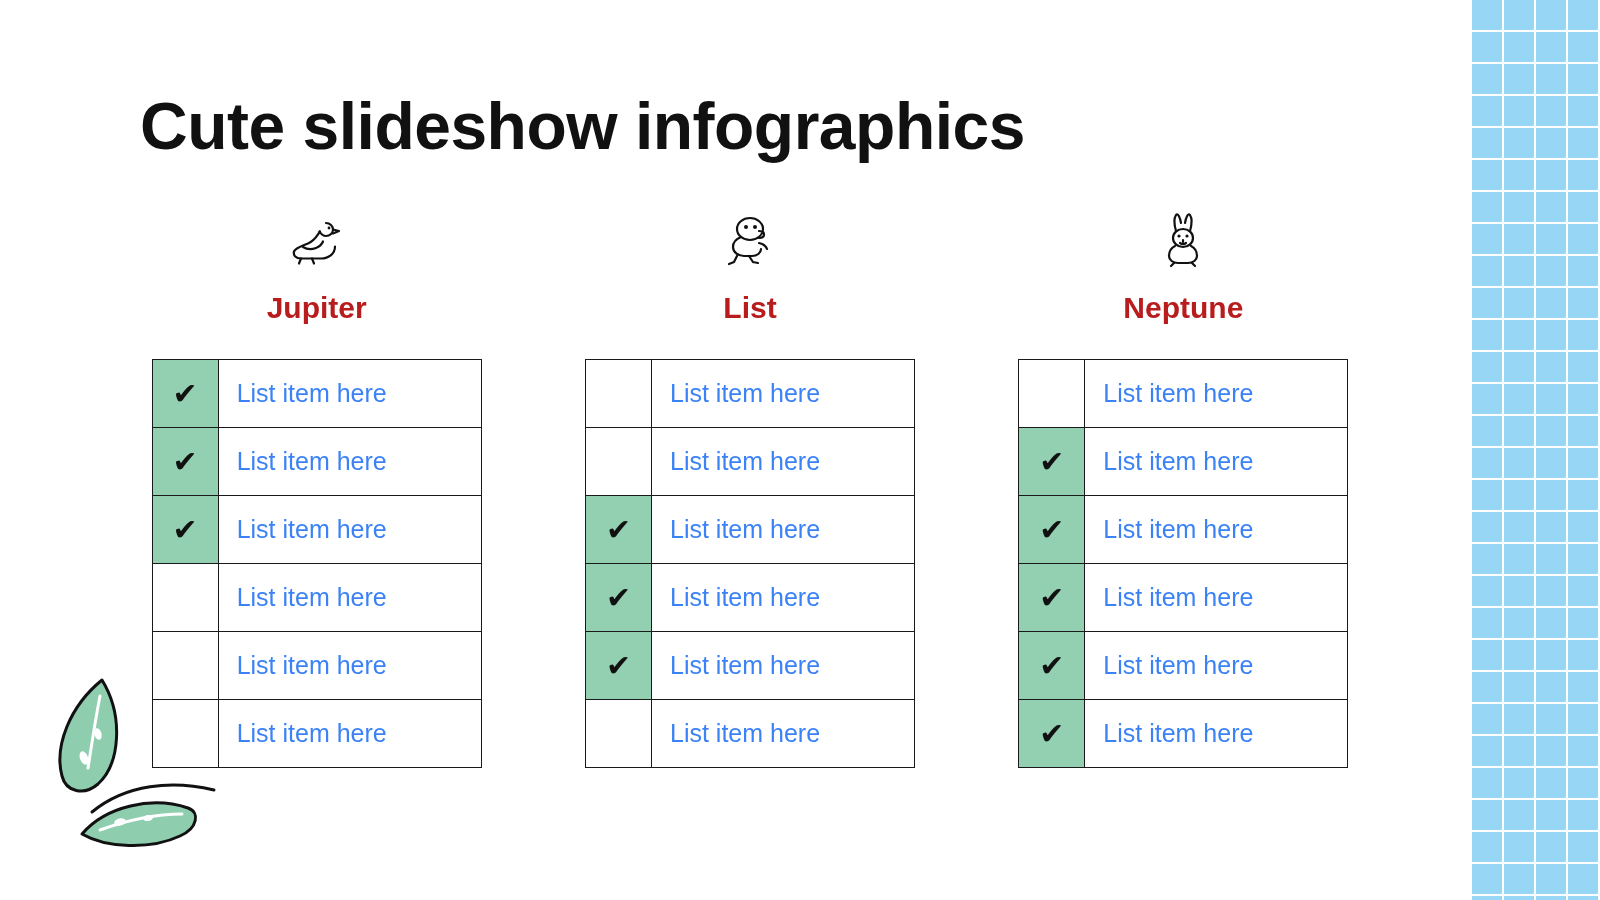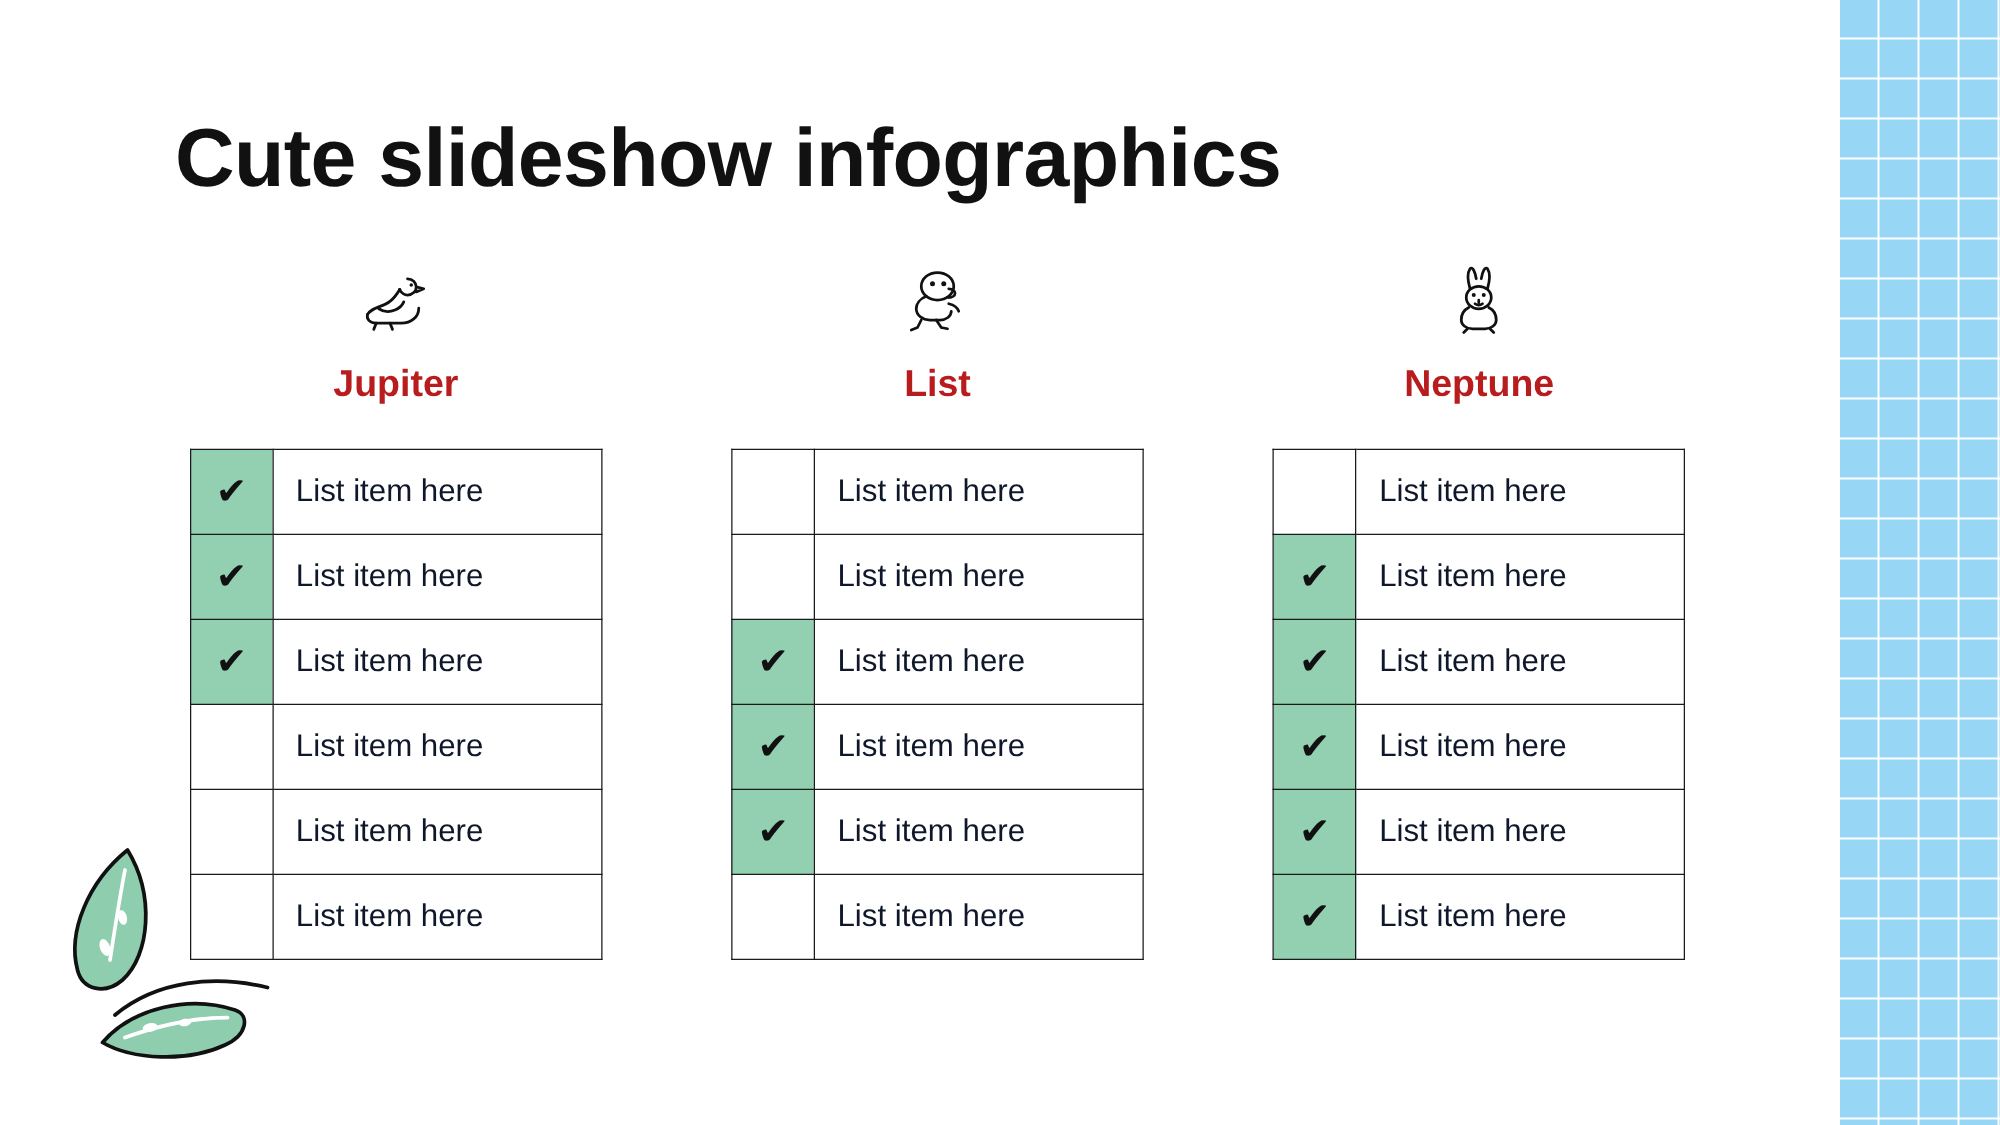--- a/index.html
+++ b/index.html
@@ -82,21 +82,21 @@
     width: 66px;
     text-align: center;
     font-size: 30px;
     line-height: 1;
     color: #111111;
   }
   .check-cell.filled { background: #93cfb1; }
   .item-cell {
     padding-left: 18px;
     font-size: 25px;
-    color: #0f172a;
+    color: #3b82f6;
     white-space: nowrap;
   }
 
   
   .leaves {
     position: absolute;
     left: 40px;
     top: 672px;
     width: 210px;
     height: 190px;

